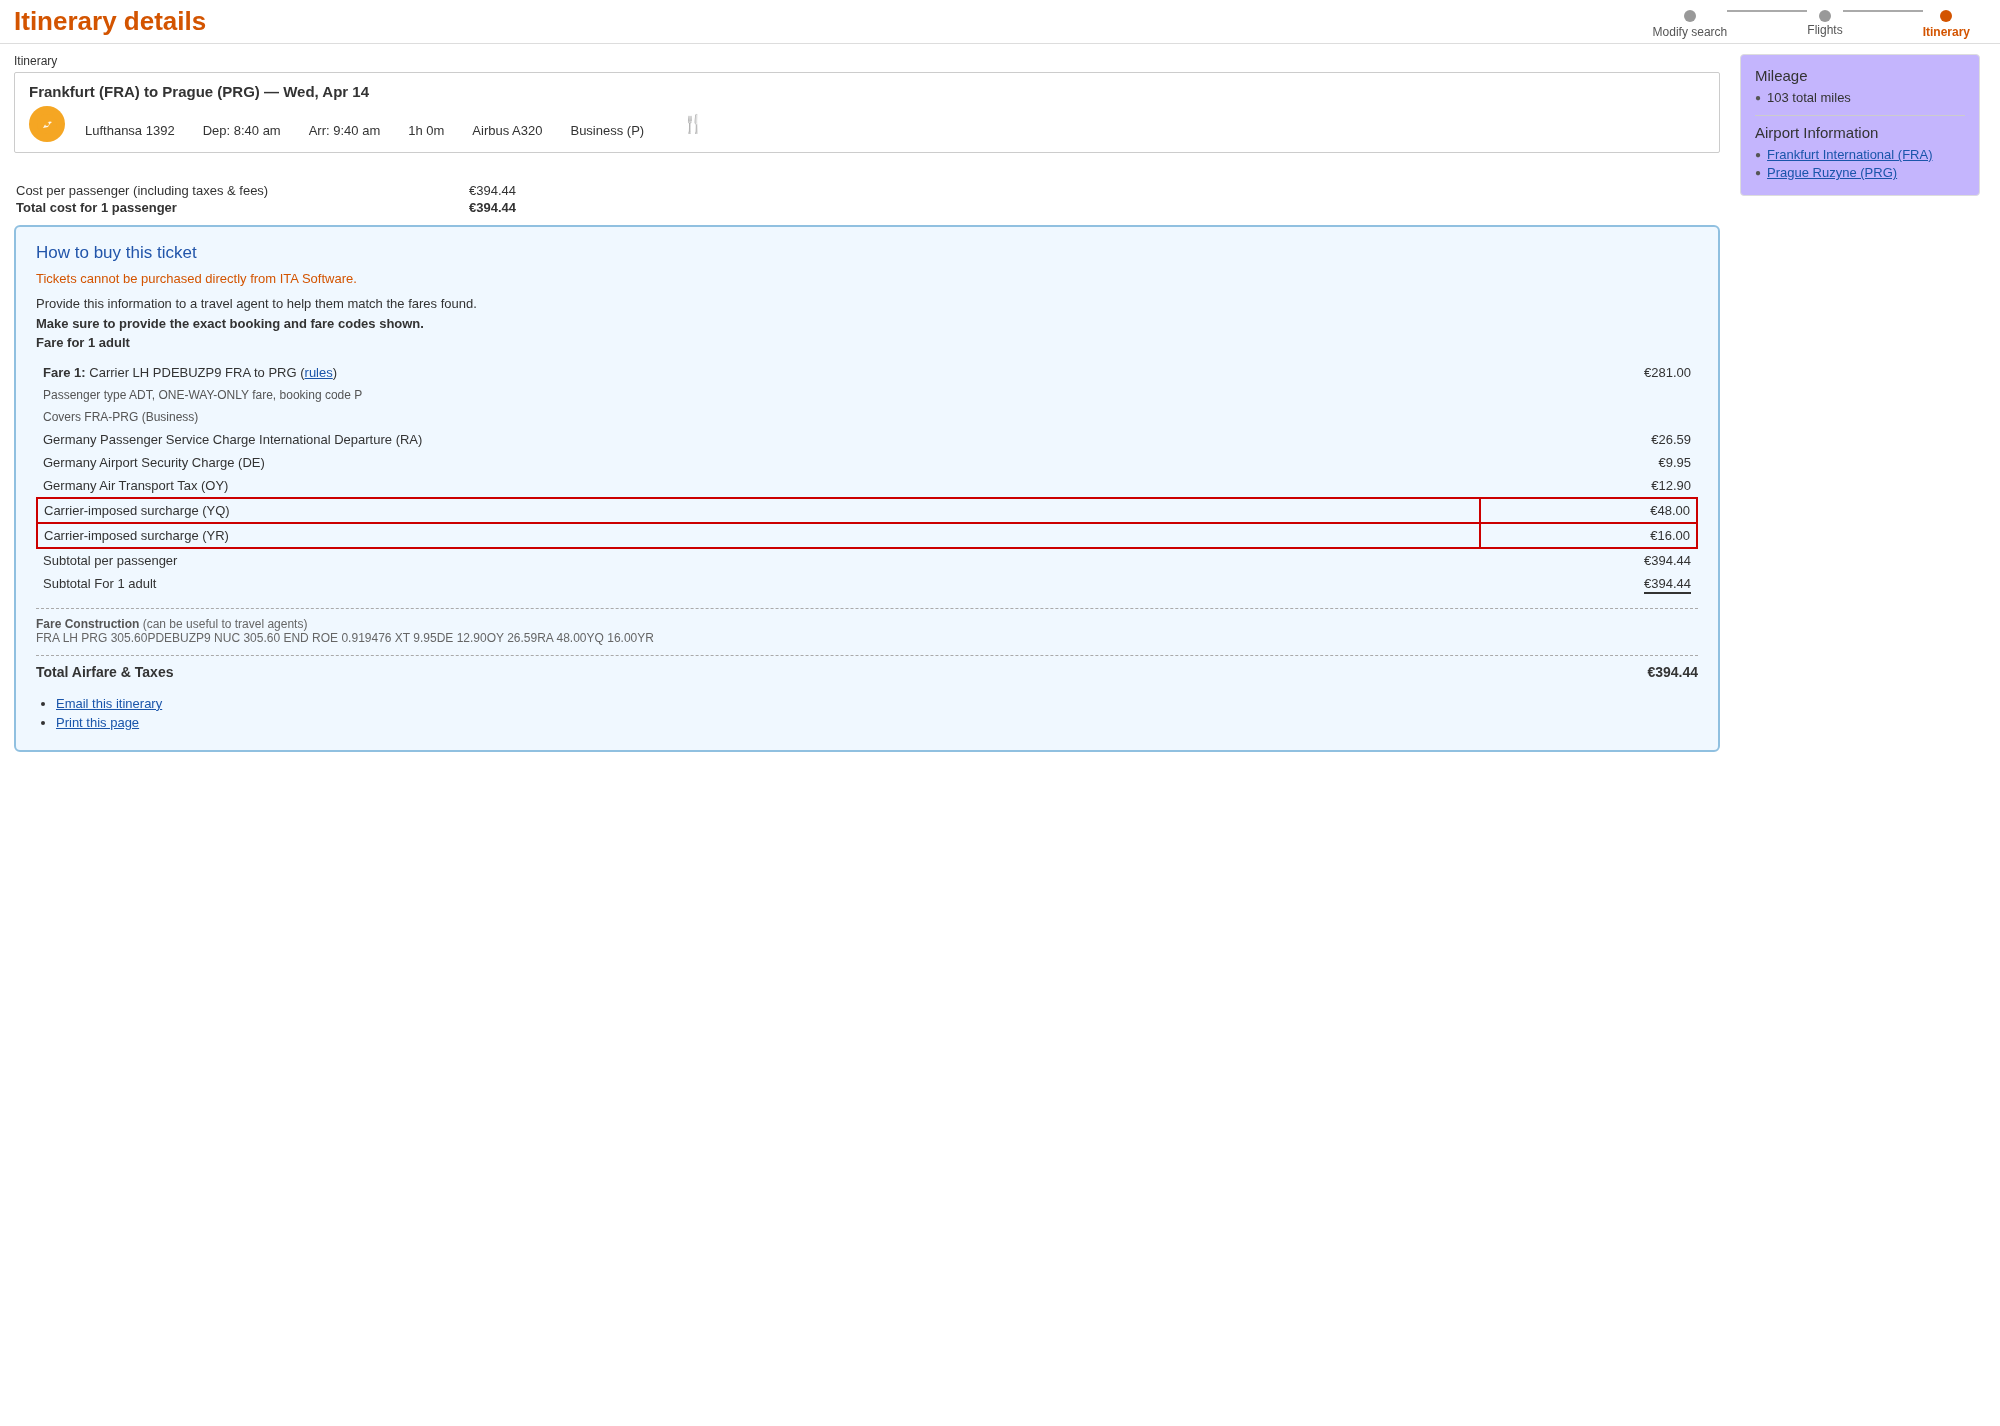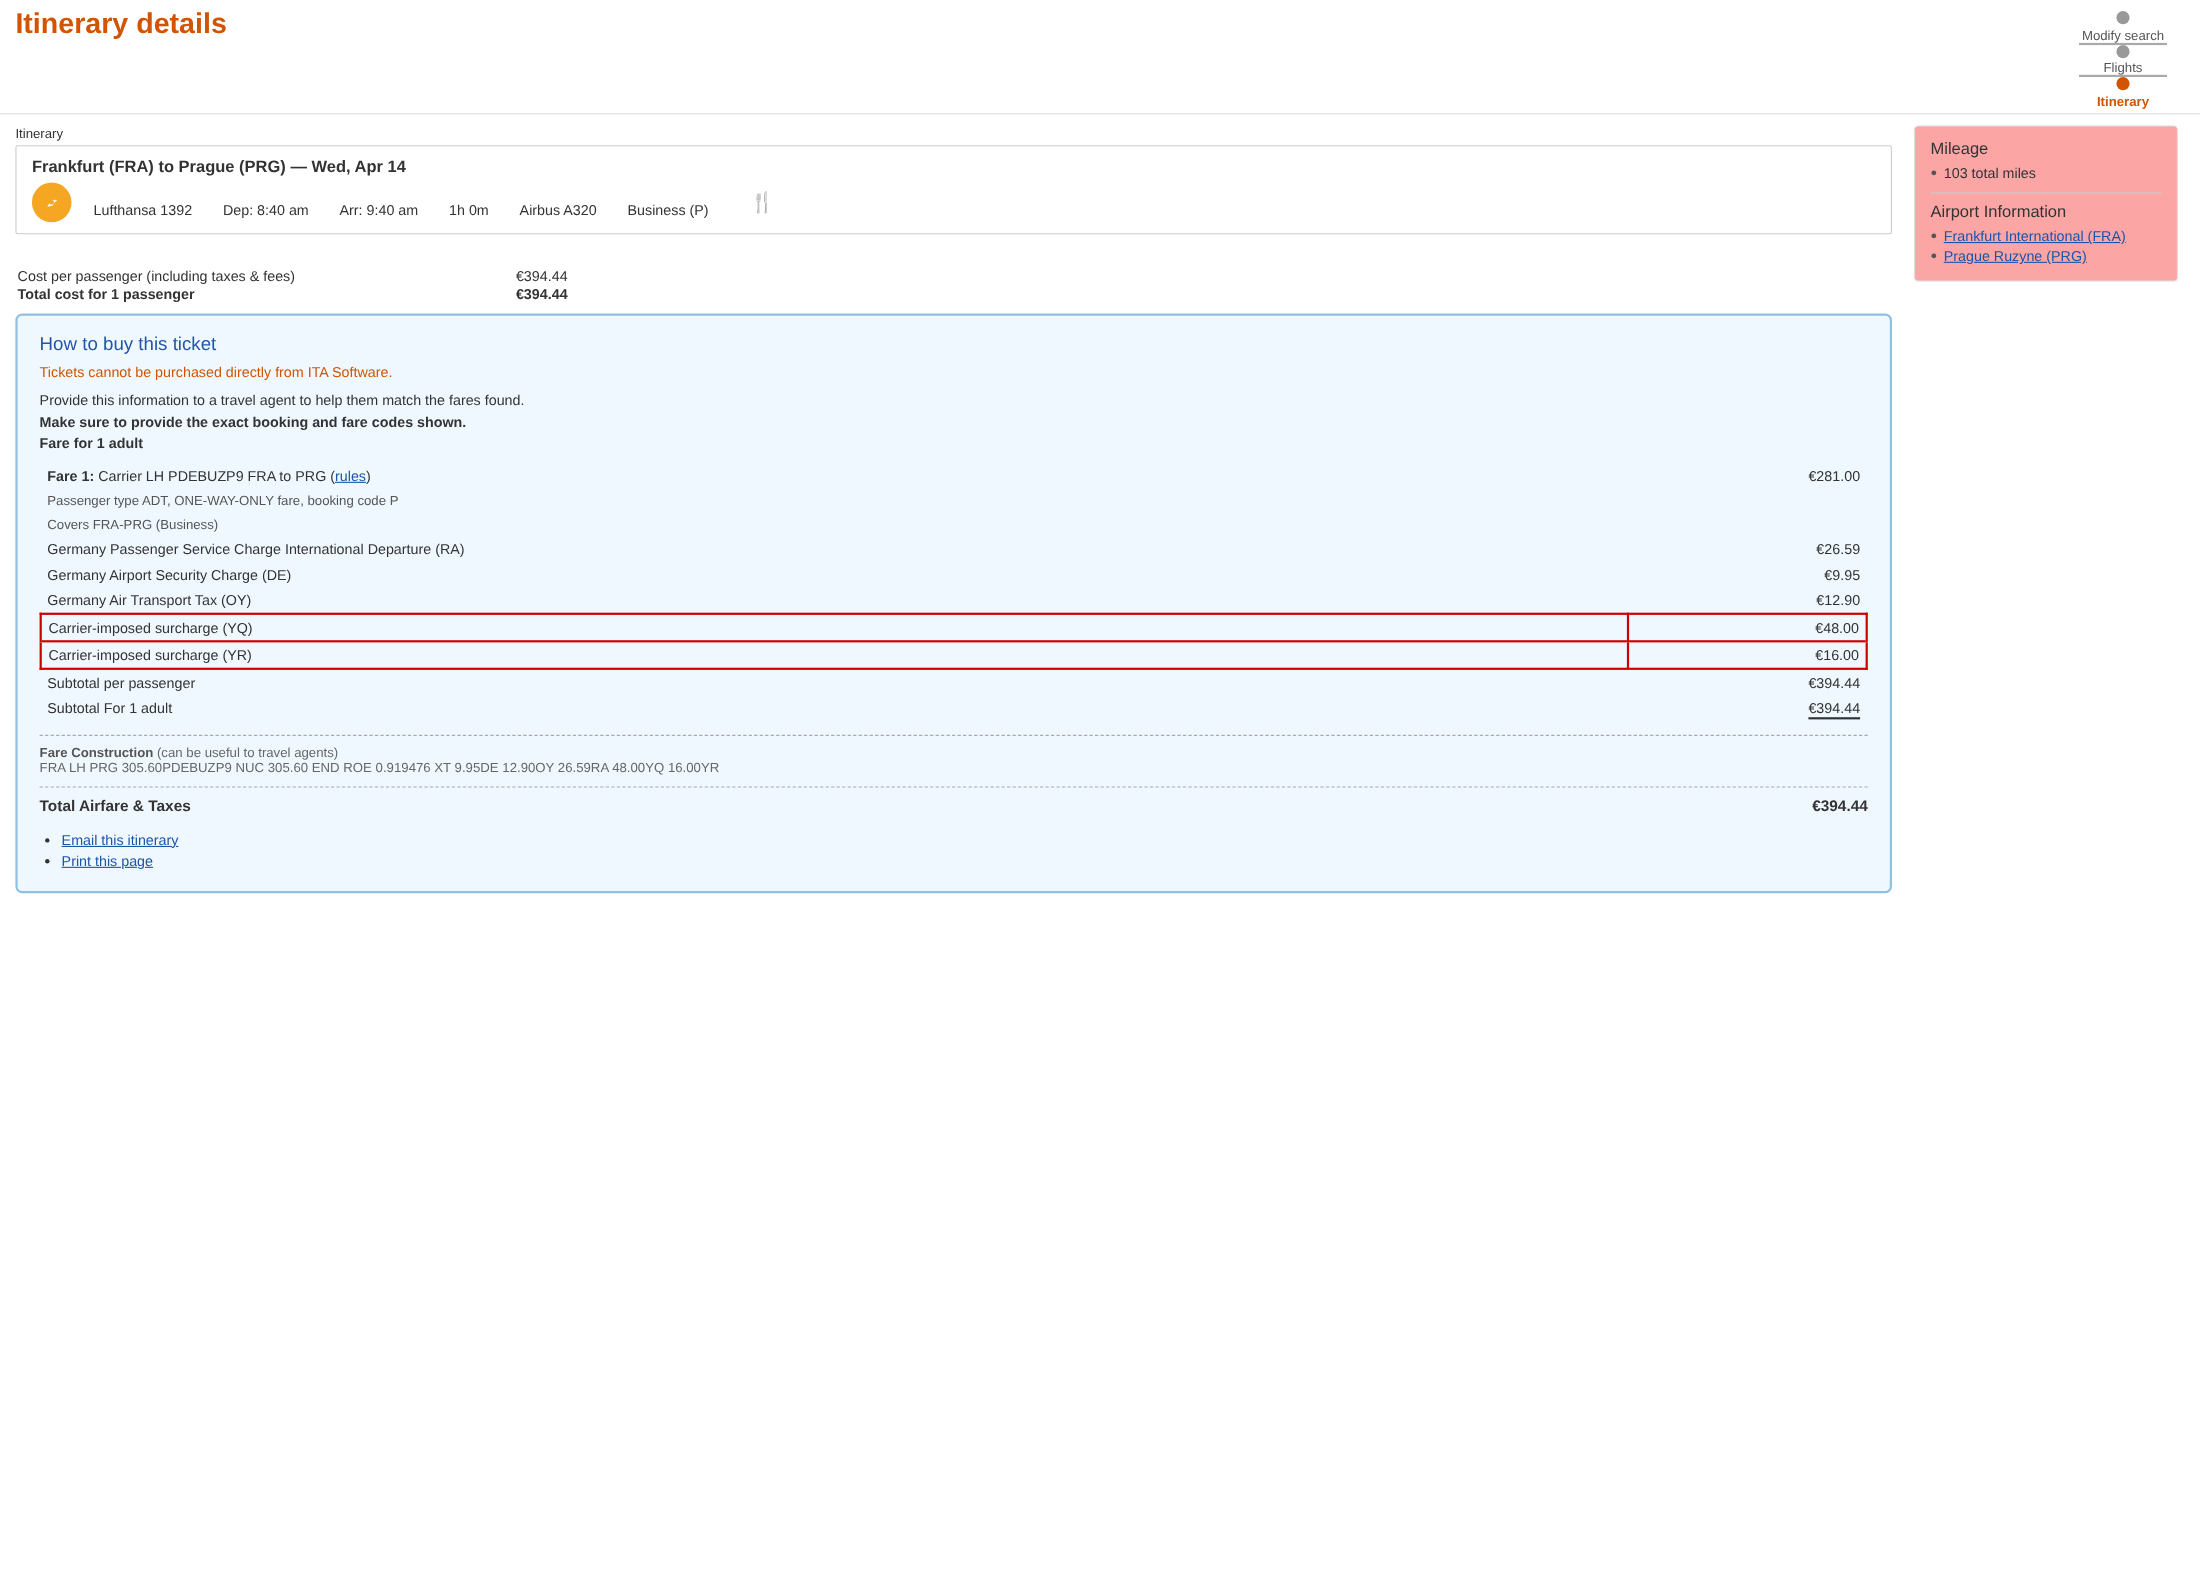--- a/index.html
+++ b/index.html
@@ -251,21 +251,21 @@
     .action-links li {
       margin-bottom: 4px;
     }
     .action-links a {
       color: #1a55aa;
       text-decoration: underline;
     }
 
     
     .sidebar-box {
-      background: #fca5a5;
+      background: #c4b5fd;
       border: 1px solid #ddd;
       border-radius: 4px;
       padding: 12px 14px;
       font-size: 13px;
     }
     .sidebar-section-title {
       font-size: 15px;
       color: #333;
       font-weight: normal;
       margin-bottom: 6px;
@@ -290,21 +290,20 @@
       margin: 10px 0 8px 0;
       border: none;
       border-top: 1px solid #ccc;
     }
 
     
     .nav-steps-container {
       display: flex;
       gap: 0;
       padding-right: 10px;
-      flex-direction: column;
     }
     .step-with-label {
       display: flex;
       flex-direction: column;
       align-items: center;
     }
     .step-dot-row {
       display: flex;
       align-items: center;
     }

